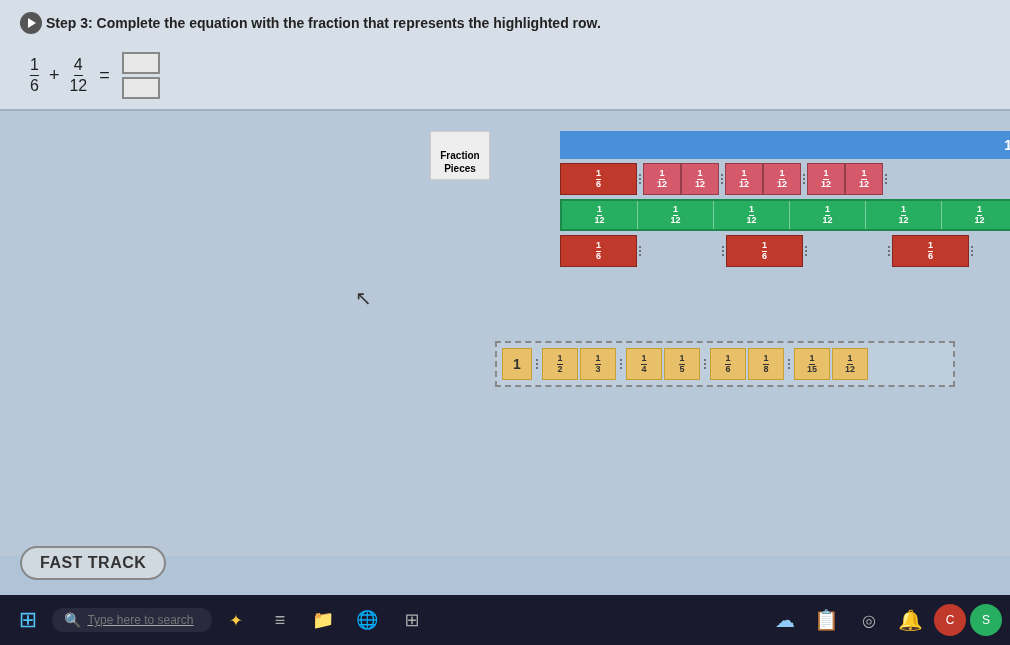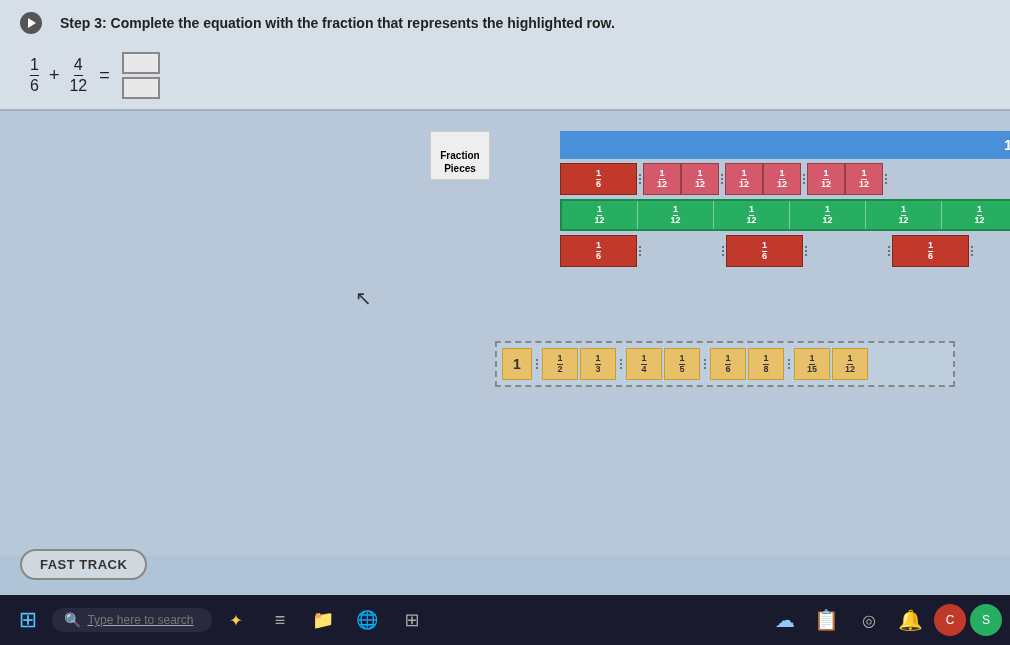--- a/index.html
+++ b/index.html
@@ -16,21 +16,21 @@
     .top-area {
       background: #d6dfe8;
       width: 100%;
       padding: 12px 20px 10px 20px;
       border-bottom: 2px solid #a0b0c0;
     }
 
     .step-instruction {
       display: flex;
       align-items: center;
-      gap: 18px;
+      gap: 4px;
       font-size: 14px;
       font-weight: bold;
       color: #222;
       margin-bottom: 18px;
     }
 
     .play-icon {
       width: 22px;
       height: 22px;
       border-radius: 50%;
@@ -246,21 +246,21 @@
       padding: 10px 20px;
       display: flex;
       align-items: center;
     }
 
     .fast-track-btn {
       border: 2px solid #888;
       border-radius: 20px;
       padding: 6px 18px;
       background: #d0d8e0;
-      font-size: 13px;
+      font-size: 16px;
       font-weight: bold;
       color: #333;
       cursor: pointer;
       letter-spacing: 0.5px;
     }
 
     
     .taskbar {
       position: absolute;
       bottom: 0;

